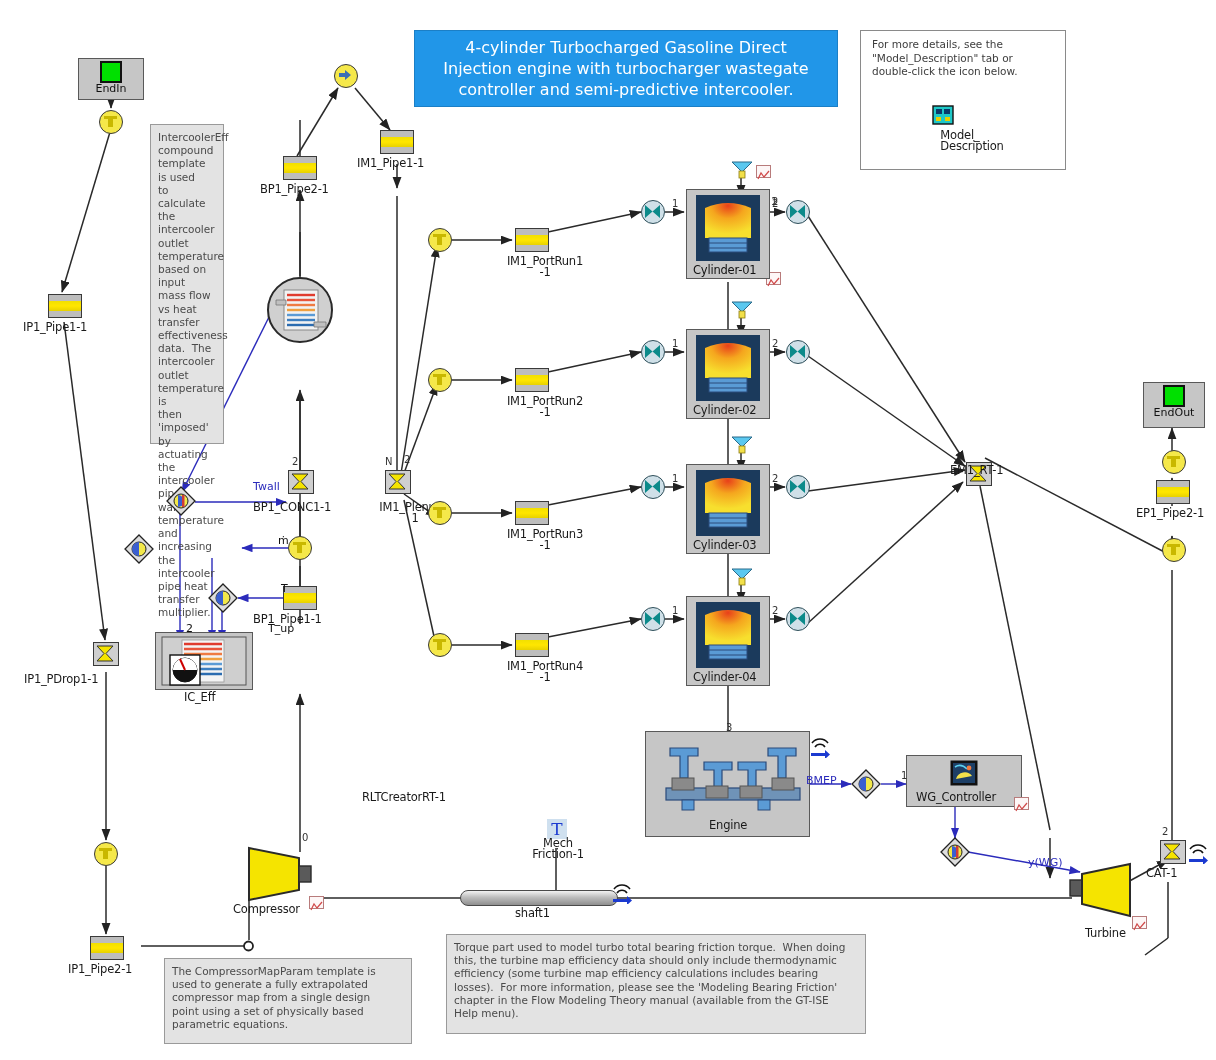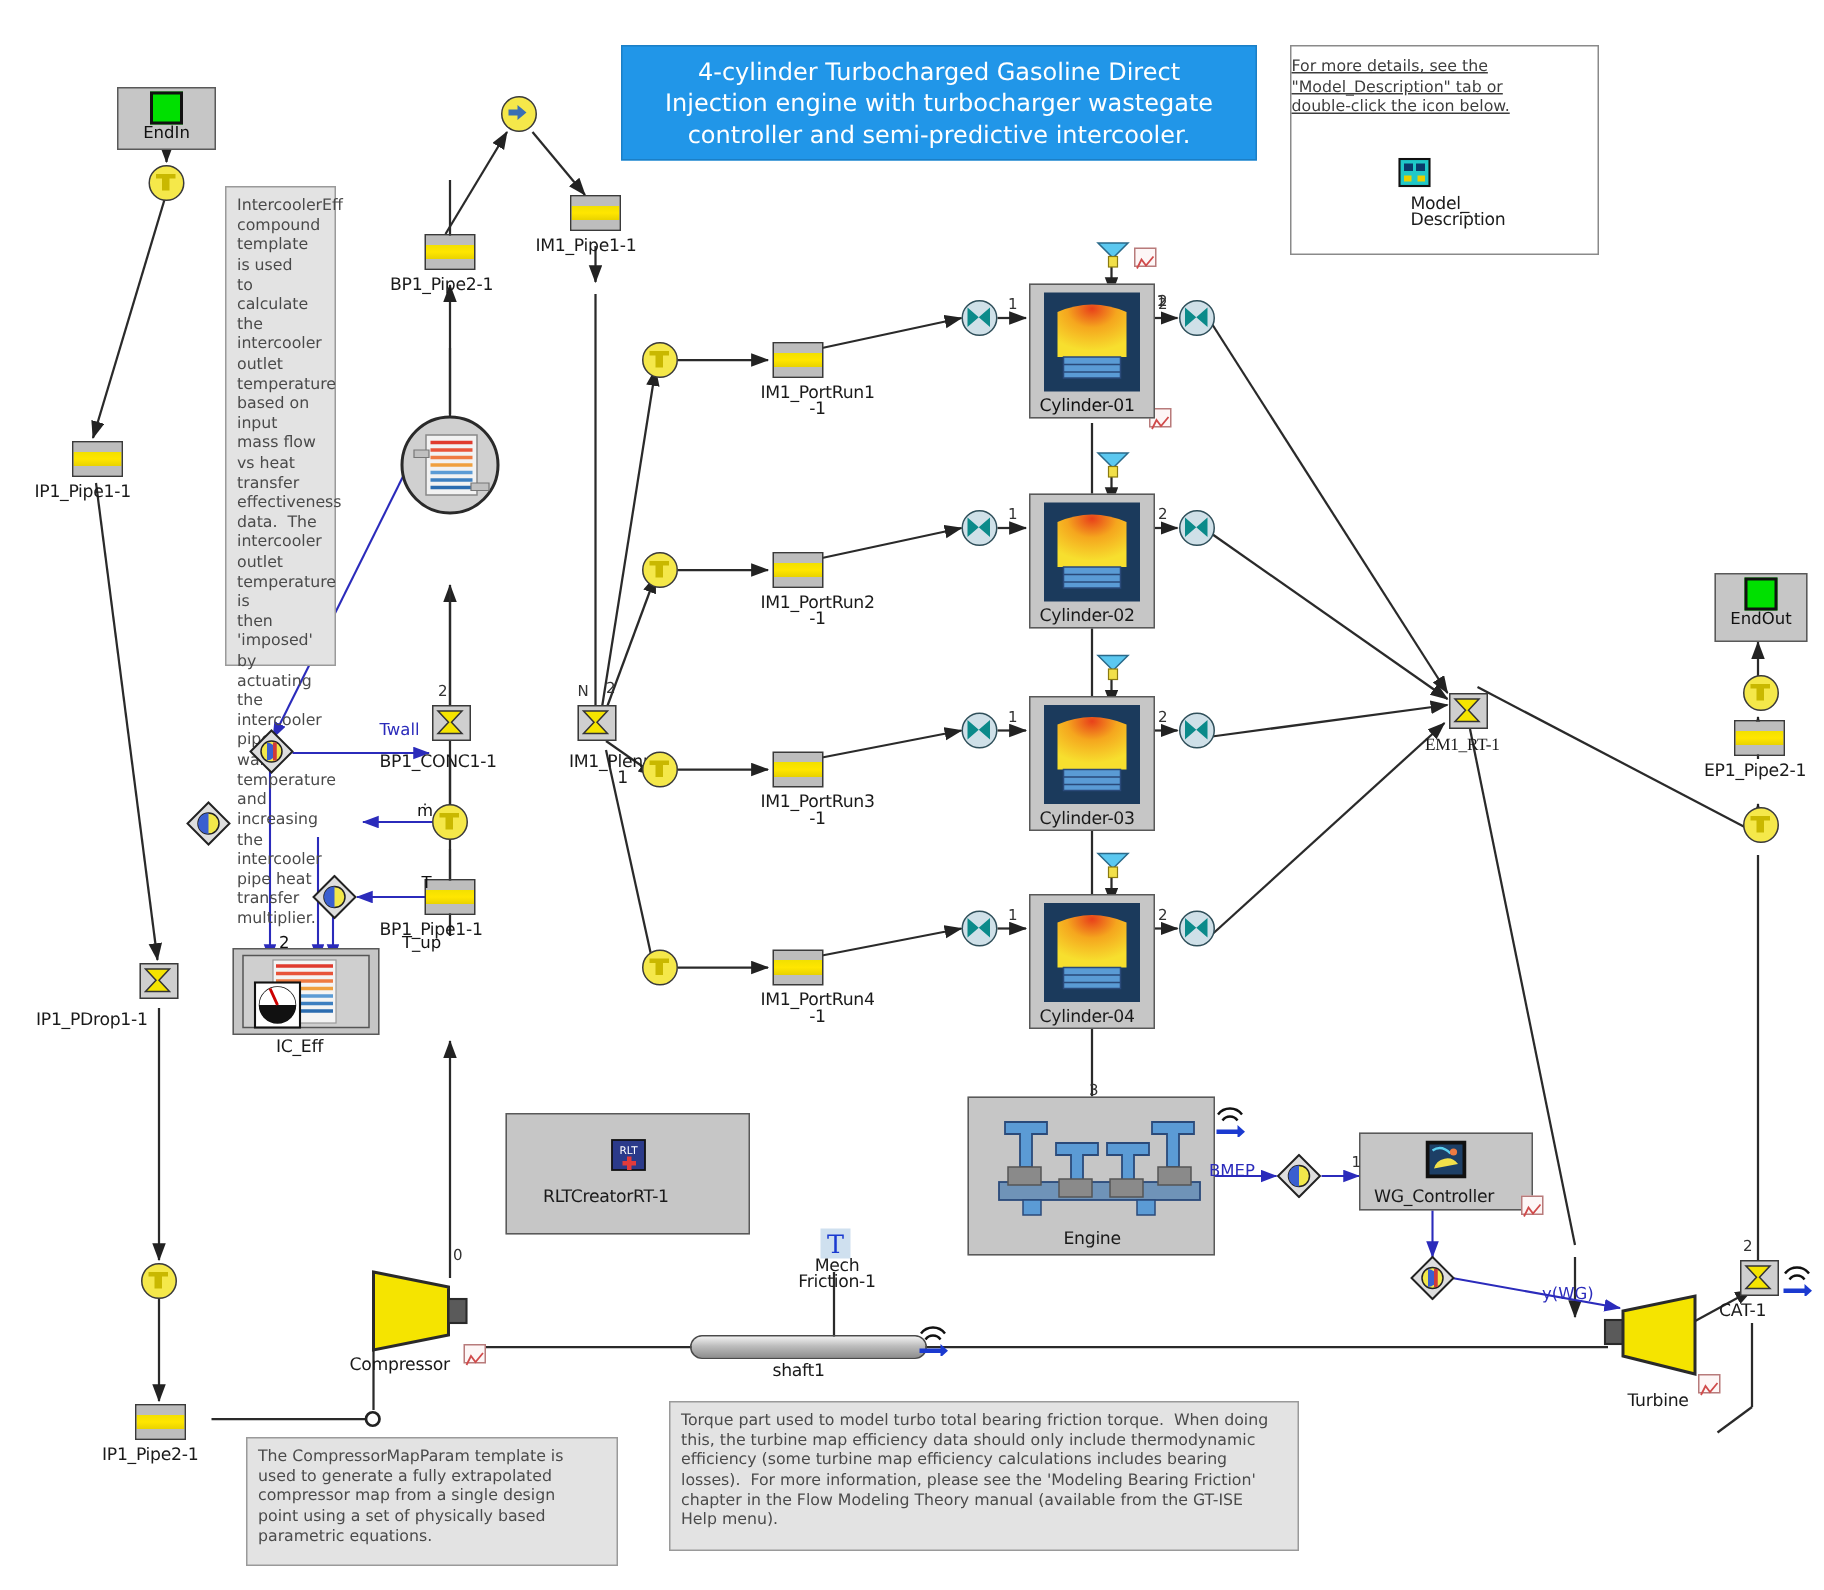--- a/index.html
+++ b/index.html
@@ -13,21 +13,21 @@
 
   
   .gbox{position:absolute;background:#c6c6c6;border:1px solid #595959;box-sizing:border-box;}
 
   
   .note{position:absolute;background:#e3e3e3;border:1px solid #9a9a9a;box-sizing:border-box;
         font-size:10.5px;color:#4a4a4a;line-height:13.2px;padding:6px 7px;white-space:pre-wrap;}
   .titlebox{position:absolute;background:#2196e8;color:#fff;font-size:16px;line-height:21px;
             text-align:center;padding:6px 25px;box-sizing:border-box;border:1px solid #1b7fc6;}
   .descbox{position:absolute;background:#fff;border:1px solid #8a8a8a;box-sizing:border-box;
-           font-size:10.5px;color:#3d3d3d;line-height:13.5px;padding:7px 0;text-decoration:underline;}
+           font-size:10.5px;color:#3d3d3d;line-height:13.5px;padding:7px 11px;}
 
   
   .pipe{position:absolute;width:34px;height:24px;background:linear-gradient(#bdbdbd 0,#bdbdbd 28%,#f2e000 28%,#ffe600 50%,#e8d200 72%,#bdbdbd 72%,#bdbdbd 100%);
         border:1.5px solid #3a3a3a;box-sizing:border-box;}
   .orif{position:absolute;width:24px;height:24px;border-radius:50%;background:#f5e84a;border:1.5px solid #3a3a3a;box-sizing:border-box;}
   .conc{position:absolute;width:26px;height:24px;background:#cfcfcf;border:1.5px solid #3a3a3a;box-sizing:border-box;}
   .valve{position:absolute;width:24px;height:24px;border-radius:50%;background:#cfe0e8;border:1.5px solid #2f4f5a;box-sizing:border-box;}
   .inj{position:absolute;width:26px;height:22px;}
   .endenv{width:22px;height:22px;background:#00e000;border:2px solid #111;box-sizing:border-box;}
   .turbo{position:absolute;}
@@ -517,21 +517,21 @@
       <line x1="22" y1="58" x2="60" y2="58" stroke="#2a4a7a" stroke-width="1"></line>
     </svg>
   </div>
   <div class="lbl" style="left:693px;top:672px;">Cylinder-04</div>
 
   <div class="conc" style="left:966px;top:462px;">
     <svg width="23" height="21" viewBox="0 0 23 21">
         <path d="M3,3 L19,3 L12,10.5 L19,18 L3,18 L10,10.5 z" fill="#f5e400" stroke="#333" stroke-width="1"></path>
       </svg>
   </div>
-  <div class="lbl" style="left:950px;top:492px;font-family:Liberation Serif, serif;">EM1_RT-1</div>
+  <div class="lbl" style="left:950px;top:465px;">EM1_RT-1</div>
 
   <div class="gbox" style="left:1143px;top:382px;width:62px;height:46px;">
     <div class="endenv" style="margin:2px auto 0;"></div>
     <div style="text-align:center;font-size:11px;color:#111;margin-top:-1px;">EndOut</div>
   </div>
   <div class="orif" style="left:1162px;top:450px;">
     <svg width="21" height="21" viewBox="0 0 21 21">
         <path d="M4,5 h13 v3 h-4 v8 h-5 v-8 h-4 z" fill="#c9b800"></path>
       </svg>
   </div>
@@ -616,27 +616,20 @@
   <div class="node" style="left:940px;top:837px;">
     <svg width="30" height="30" viewBox="0 0 30 30">
       <path d="M15,1 L29,15 L15,29 L1,15 z" fill="#dedede" stroke="#222" stroke-width="1.3"></path>
       <circle cx="15" cy="15" r="7" fill="#f2e84a" stroke="#222" stroke-width="1"></circle>
       <path d="M12,9 a4,4 0 0 1 0,12 z" fill="#3a5fd0"></path>
       <rect x="16" y="9" width="2.5" height="12" fill="#d03a3a"></rect>
     </svg>
   </div>
   <div class="siglbl" style="left:1028px;top:856px;">y(WG)</div>
 
-  <div class="gbox" style="left:337px;top:742px;width:163px;height:81px;">
-    <svg width="26" height="24" viewBox="0 0 26 24" style="display:block;margin:16px auto 0;">
-      <rect x="2" y="1" width="22" height="20" fill="#2b3a8a" stroke="#111" stroke-width="1.2"></rect>
-      <text x="13" y="10" font-size="7" fill="#fff" text-anchor="middle" font-family="DejaVu Sans">RLT</text>
-      <path d="M12,12 h3 v3 h3 v3 h-3 v3 h-3 v-3 h-3 v-3 h3 z" fill="#e23b3b"></path>
-    </svg>
-  </div>
   <div class="lbl" style="left:362px;top:792px;">RLTCreatorRT-1</div>
 
   <div class="node" style="left:546px;top:818px;">
     <svg width="22" height="22" viewBox="0 0 22 22">
       <rect x="1" y="1" width="20" height="20" fill="#cfe0ef"></rect>
       <text x="11" y="17" font-size="17" fill="#1b3ad0" text-anchor="middle" font-family="DejaVu Serif">T</text>
     </svg>
   </div>
   <div class="lbl c" style="left:558px;top:838px;">Mech
 Friction-1</div>

